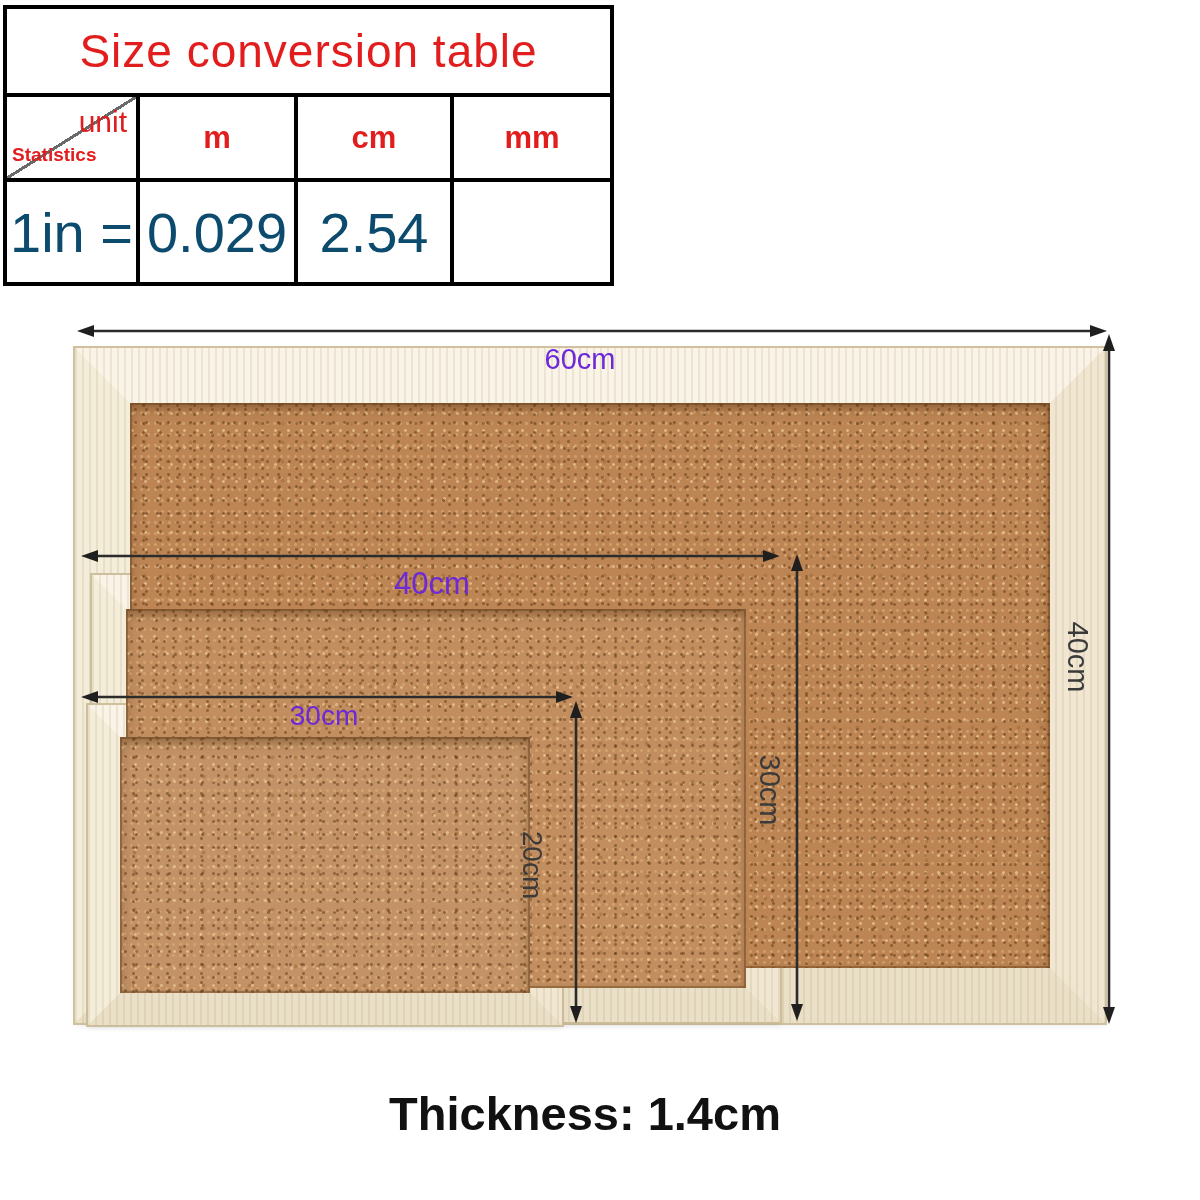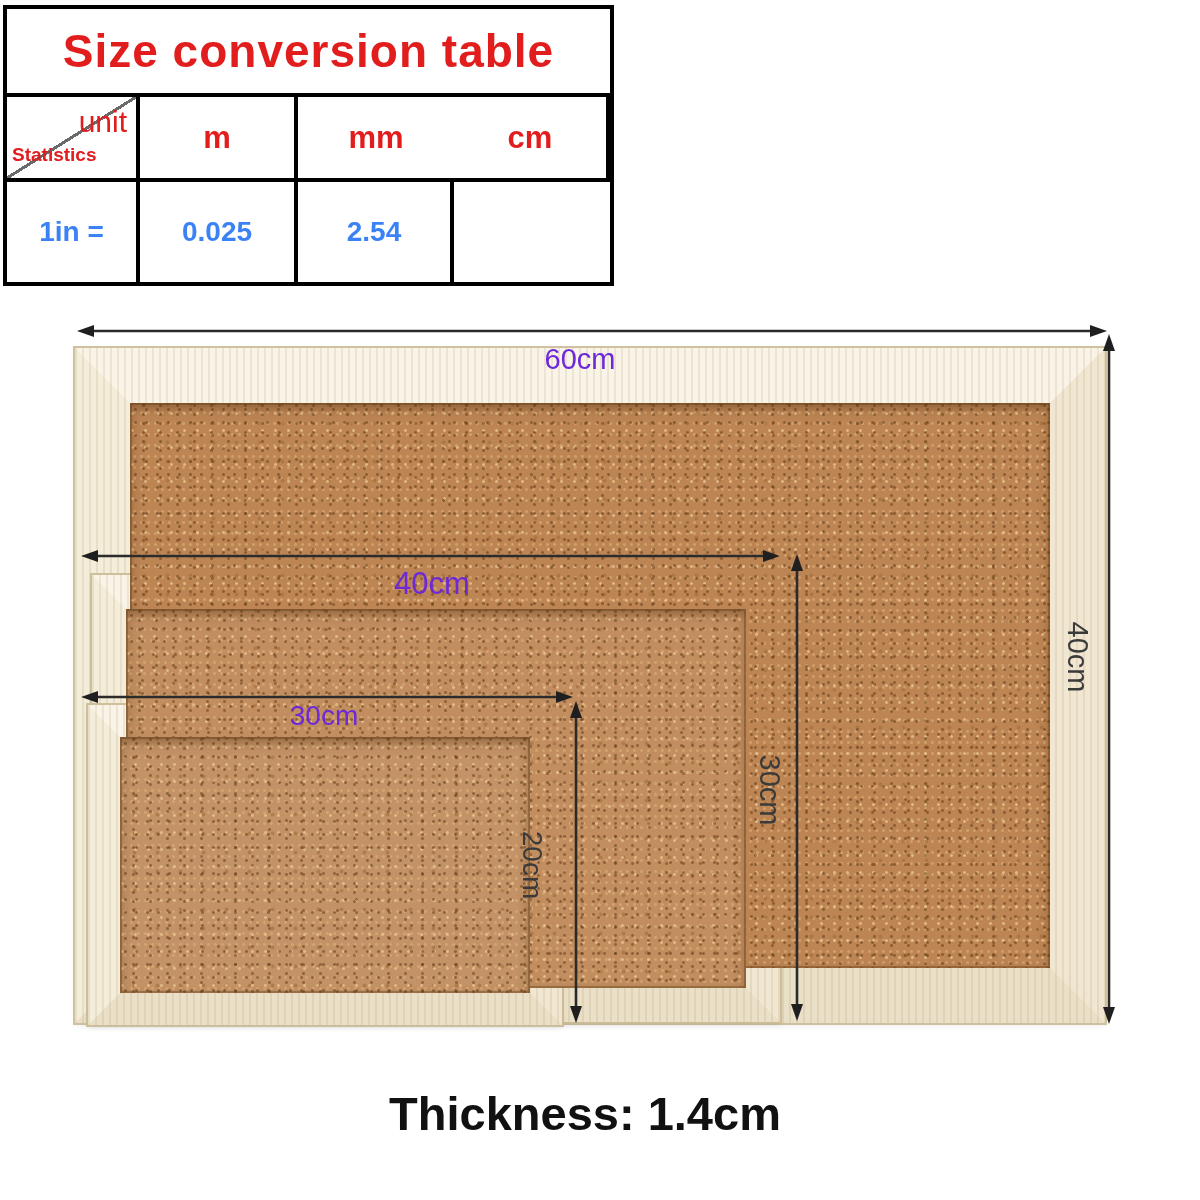--- a/index.html
+++ b/index.html
@@ -2,33 +2,33 @@
 <html><head>
 <meta charset="utf-8">
 <style>
   html,body{margin:0;padding:0;}
   body{width:1200px;height:1200px;background:#ffffff;font-family:"Liberation Sans",sans-serif;position:relative;overflow:hidden;}
   .canvas{position:absolute;inset:0;background:#fff;}
 
   
   .tbl{position:absolute;left:3px;top:5px;width:611px;border:4px solid #000;background:#fff;box-sizing:border-box;}
   .tbl-title{height:84px;border-bottom:4px solid #000;display:flex;align-items:center;justify-content:center;
-             font-size:46px;font-weight:bold;color:#e21d1d;letter-spacing:1px;}
+             font-size:46px;font-weight:normal;color:#e21d1d;letter-spacing:1px;}
   .tbl-row{display:flex;}
   .tbl-head{height:81px;border-bottom:4px solid #000;}
   .tbl-data{height:100px;}
   .cell{border-right:4px solid #000;display:flex;align-items:center;justify-content:center;box-sizing:border-box;}
   .cell.last{border-right:none;flex:1;}
   .c0{width:133px;}.c1{width:158px;}.c2{width:156px;}
   .corner{position:relative;background-image:linear-gradient(to bottom right,
             rgba(0,0,0,0) calc(50% - 1.5px),#6a6a6a calc(50% - 1.5px),#6a6a6a calc(50% + 1.5px),rgba(0,0,0,0) calc(50% + 1.5px));}
   .unit-lbl{position:absolute;top:8px;right:9px;font-size:30px;font-weight:normal;color:#e21d1d;margin-left:28px;}
   .stats-lbl{position:absolute;bottom:12px;left:5px;font-size:19px;font-weight:bold;color:#e21d1d;}
   .head-lbl{font-size:31px;font-weight:bold;color:#e21d1d;}
-  .data-lbl{font-size:28px;font-weight:bold;color:#3b82f6;}
+  .data-lbl{font-size:56px;font-weight:normal;color:#0c4a6e;}
 
   
   .board{position:absolute;box-sizing:border-box;
          box-shadow:0 0 0 2px rgba(202,186,150,0.9),0 3px 6px rgba(0,0,0,0.08);}
   .bd-large{left:75px;top:348px;width:1030px;height:675px;border:55px solid;
             border-color:#faf4e8 #f0e6d1 #eadfc7 #f4edda;}
   .bd-medium{left:92px;top:575px;width:688px;height:447px;border:34px solid;
              border-color:#faf4e8 #f0e6d1 #eadfc7 #f4edda;}
   .bd-small{left:88px;top:705px;width:474px;height:320px;border:32px solid;
             border-color:#faf4e8 #f0e6d1 #eadfc7 #f4edda;}
@@ -66,33 +66,33 @@
   <div class="tbl">
     <div class="tbl-title">Size conversion table</div>
     <div class="tbl-row tbl-head">
       <div class="cell c0 corner">
         <span class="unit-lbl">unit</span>
         <span class="stats-lbl">Statistics</span>
       </div>
       <div class="cell c1">
         <span class="head-lbl">m</span>
       </div>
+      <div class="cell c2">
+        <span class="head-lbl">cm</span>
+      </div>
       <div class="cell last">
         <span class="head-lbl">mm</span>
-      </div>
-      <div class="cell c2">
-        <span class="head-lbl">cm</span>
       </div>
     </div>
     <div class="tbl-row tbl-data">
       <div class="cell c0">
         <span class="data-lbl">1in =</span>
       </div>
       <div class="cell c1">
-        <span class="data-lbl">0.025</span>
+        <span class="data-lbl">0.029</span>
       </div>
       <div class="cell c2">
         <span class="data-lbl">2.54</span>
       </div>
     </div>
   </div>
 
   <div class="board bd-large">
     <div class="grain" style="inset:-55px;"></div>
     <div class="cork cork-large"></div>

